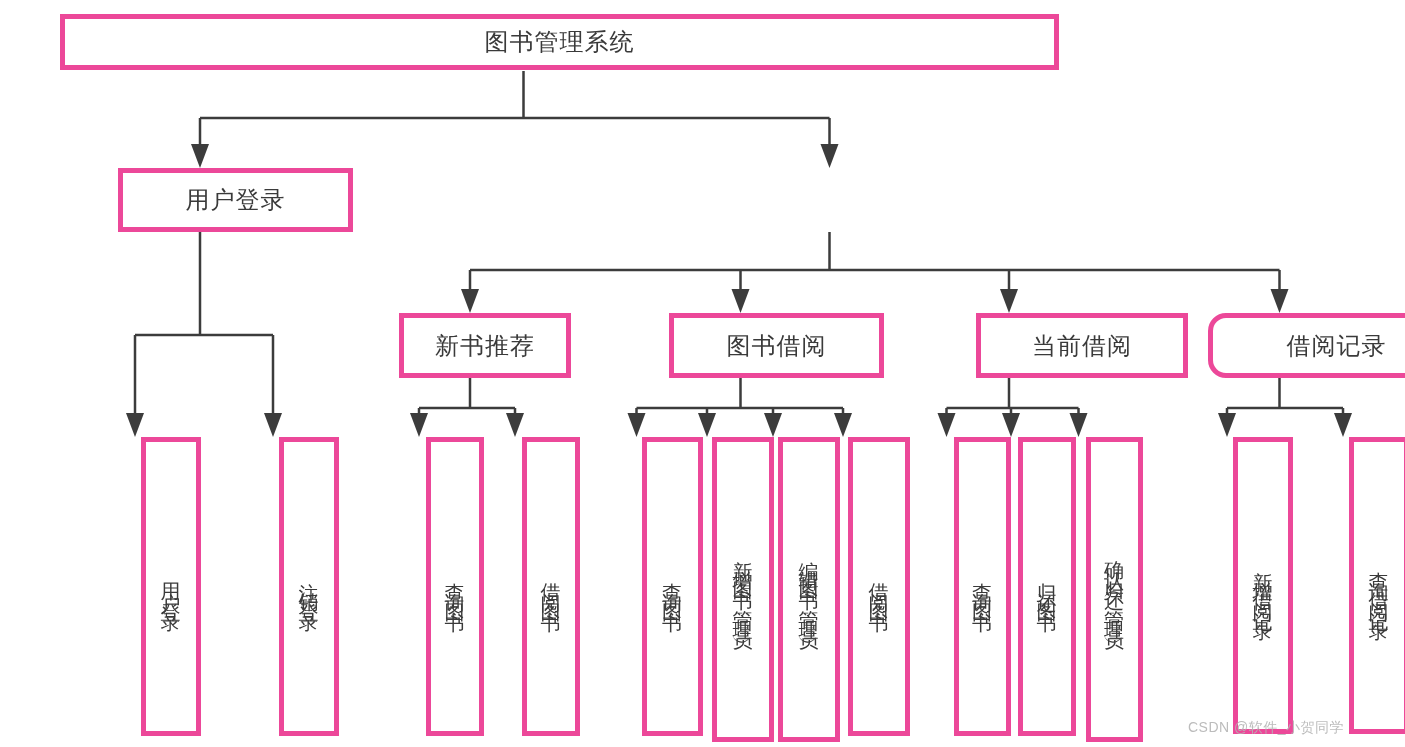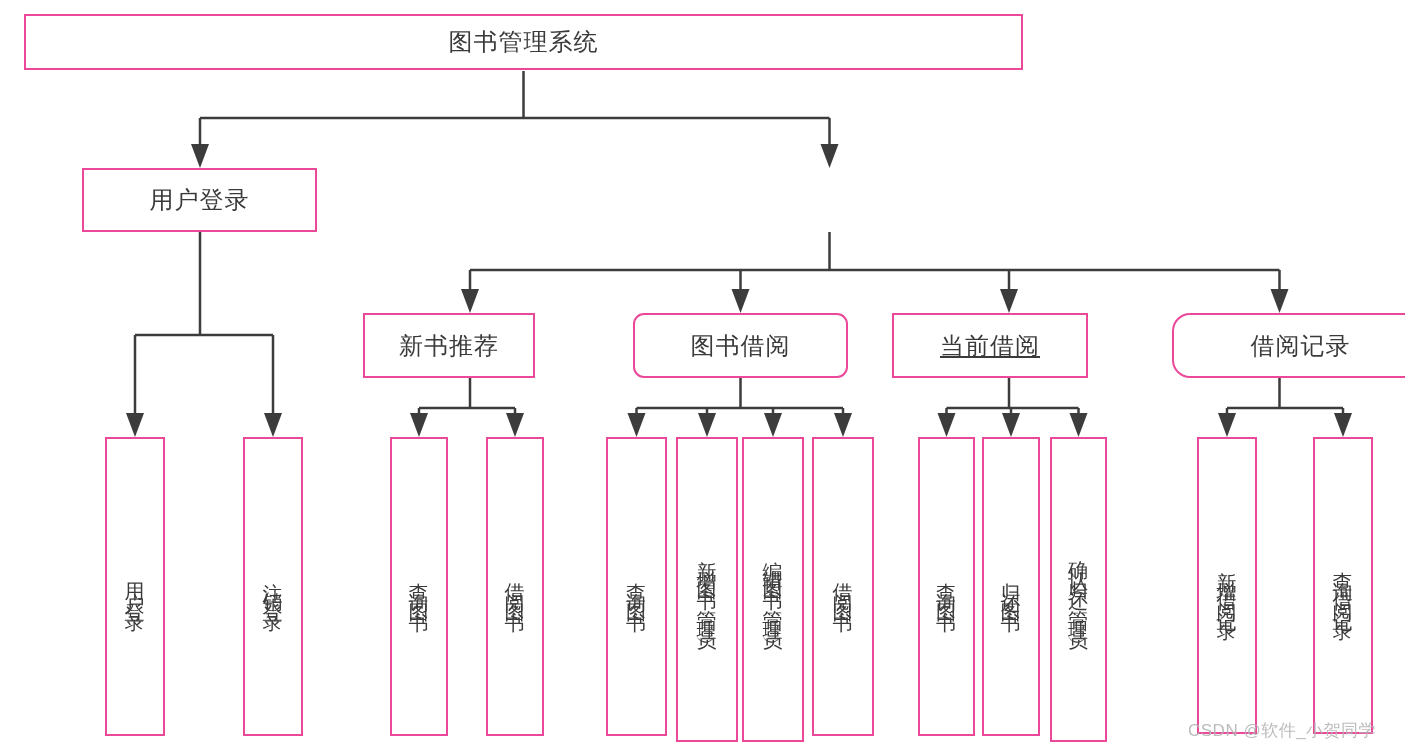--- a/index.html
+++ b/index.html
@@ -17,45 +17,46 @@
   }
   .connectors {
     position: absolute;
     left: 0;
     top: 0;
     z-index: 1;
   }
   .node {
     position: absolute;
     box-sizing: border-box;
-    border: 2px solid #ec4899;
+    border: 5px solid #ec4899;
     background: #ffffff;
     color: #3a3a3a;
     display: flex;
     align-items: center;
     justify-content: center;
     z-index: 2;
+    margin-left: 36px;
   }
   .node.h {
     font-size: 24px;
     letter-spacing: 1px;
     white-space: nowrap;
   }
   .node.v {
     writing-mode: vertical-rl;
     text-orientation: mixed;
     font-size: 20px;
     letter-spacing: 10px;
     line-height: 1;
   }
   .watermark {
     position: absolute;
     left: 1188px;
     top: 719px;
-    font-size: 17px;
+    font-size: 14px;
     color: #b5b5b5;
     opacity: 0.9;
     white-space: nowrap;
     z-index: 5;
     letter-spacing: 0.5px;
   }
 </style>
 </head>
 <body>
 
@@ -91,22 +92,22 @@
       <polygon points="1218,413 1236,413 1227,437"></polygon>
       <polygon points="1334,413 1352,413 1343,437"></polygon>
     </g>
   </svg>
 
   <div class="node h" style="left:24px; top:14px; width:999px; height:56px;">图书管理系统</div>
 
   <div class="node h" style="left:82px; top:168px; width:235px; height:64px;">用户登录</div>
 
   <div class="node h" style="left:363px; top:313px; width:172px; height:65px;">新书推荐</div>
-  <div class="node h" style="left:633px; top:313px; width:215px; height:65px;border-radius:11px;">图书借阅</div>
-  <div class="node h" style="left:892px; top:313px; width:196px; height:65px;text-decoration:underline;">当前借阅</div>
+  <div class="node h" style="left:633px; top:313px; width:215px; height:65px;">图书借阅</div>
+  <div class="node h" style="left:940px; top:313px; width:212px; height:65px;">当前借阅</div>
   <div class="node h" style="left:1172px; top:313px; width:257px; height:65px;border-radius:18px;">借阅记录</div>
 
   <div class="node v" style="left:105px; top:437px; width:60px; height:299px;">用户登录</div>
   <div class="node v" style="left:243px; top:437px; width:60px; height:299px;">注销登录</div>
 
   <div class="node v" style="left:390px; top:437px; width:58px; height:299px;">查询图书</div>
   <div class="node v" style="left:486px; top:437px; width:58px; height:299px;">借阅图书</div>
 
   <div class="node v" style="left:606px; top:437px; width:61px; height:299px;">查询图书</div>
   <div class="node v" style="left:676px; top:437px; width:62px; height:305px;">新增图书（管理员）</div>

